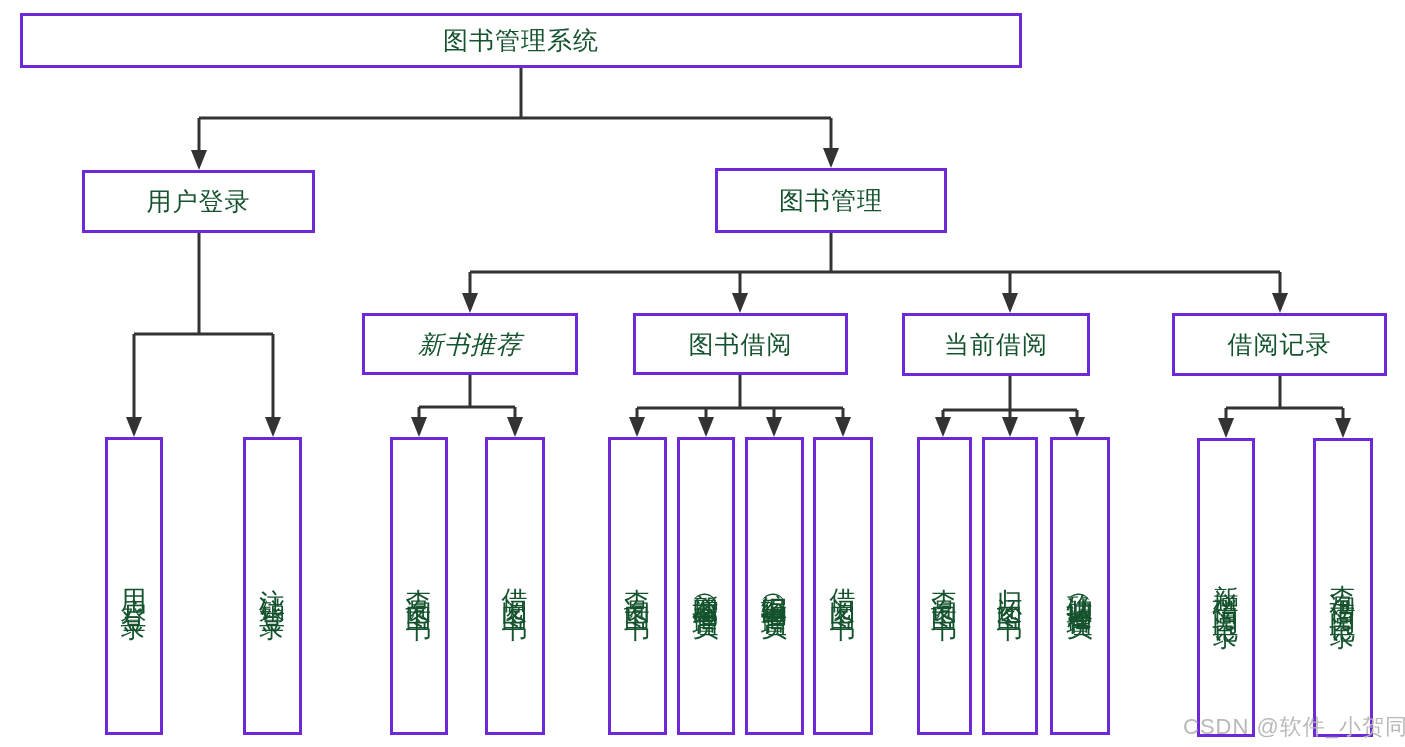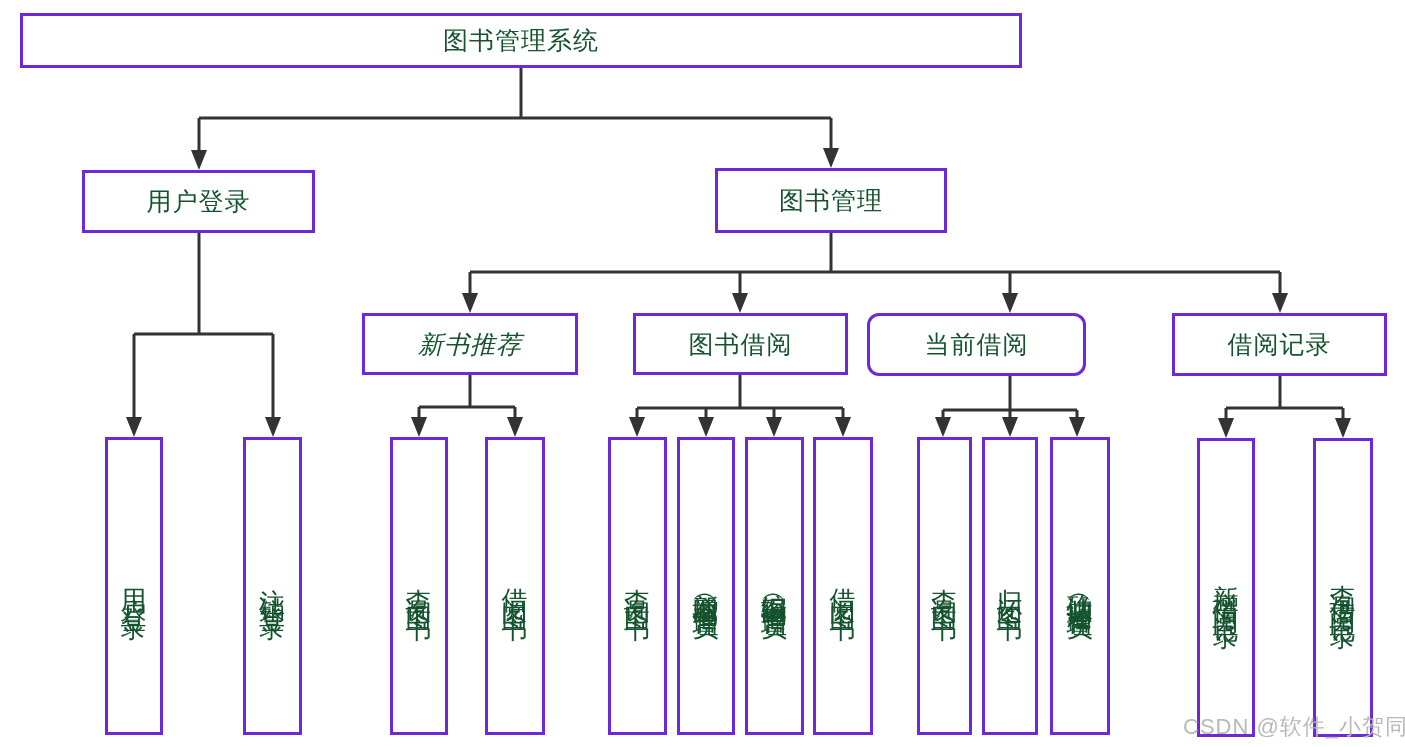--- a/index.html
+++ b/index.html
@@ -37,21 +37,21 @@
   }
   .v4 { letter-spacing: 9px; }
   .v6 { letter-spacing: 8px; }
   .v9 { letter-spacing: 3px; }
   
   #n-root    { left: 20px;   top: 13px;  width: 1002px; height: 55px; }
   #n-login   { left: 82px;   top: 170px; width: 233px;  height: 63px; }
   #n-mgmt    { left: 715px;  top: 168px; width: 232px;  height: 65px; }
   #n-rec     { left: 362px;  top: 313px; width: 216px;  height: 62px; font-style: italic; }
   #n-borrow  { left: 633px;  top: 313px; width: 215px;  height: 62px; }
-  #n-current { left: 867px;  top: 313px; width: 219px;  height: 63px; border-radius: 12px; }
+  #n-current { left: 902px;  top: 313px; width: 188px;  height: 63px; }
   #n-records { left: 1172px; top: 313px; width: 215px;  height: 63px; }
   #l-ulogin  { left: 105px;  top: 437px; width: 58px; height: 298px; }
   #l-logout  { left: 243px;  top: 437px; width: 59px; height: 298px; }
   #l-q1      { left: 390px;  top: 437px; width: 58px; height: 298px; }
   #l-b1      { left: 485px;  top: 437px; width: 60px; height: 298px; }
   #l-q2      { left: 608px;  top: 437px; width: 59px; height: 298px; }
   #l-add     { left: 677px;  top: 437px; width: 58px; height: 298px; }
   #l-edit    { left: 745px;  top: 437px; width: 59px; height: 298px; }
   #l-b2      { left: 813px;  top: 437px; width: 60px; height: 298px; }
   #l-q3      { left: 917px;  top: 437px; width: 55px; height: 298px; }

